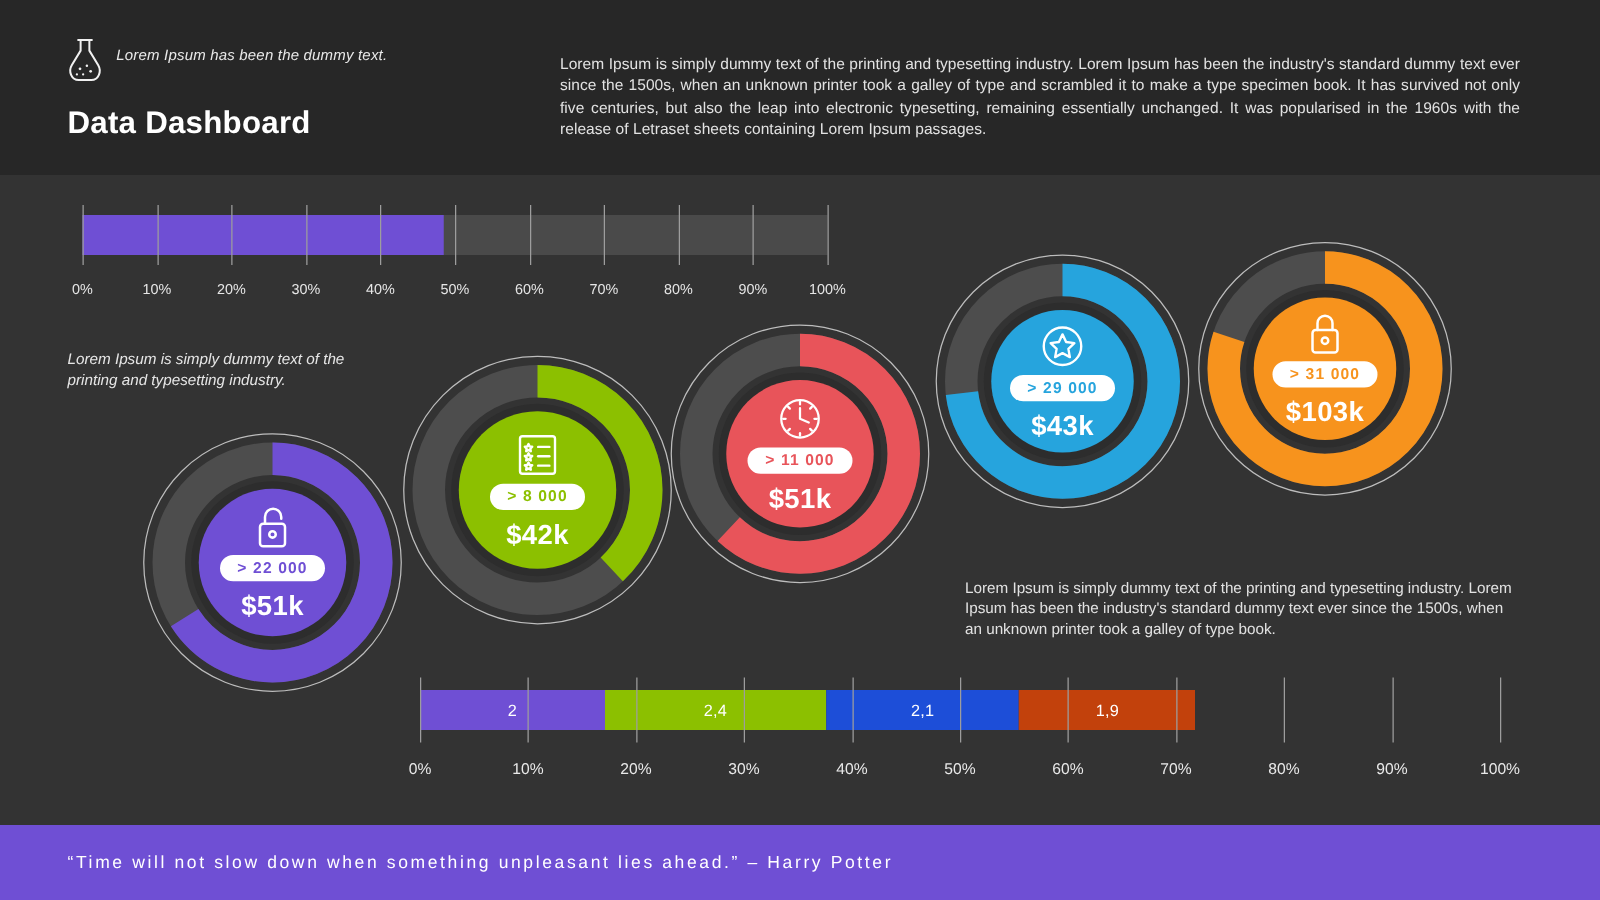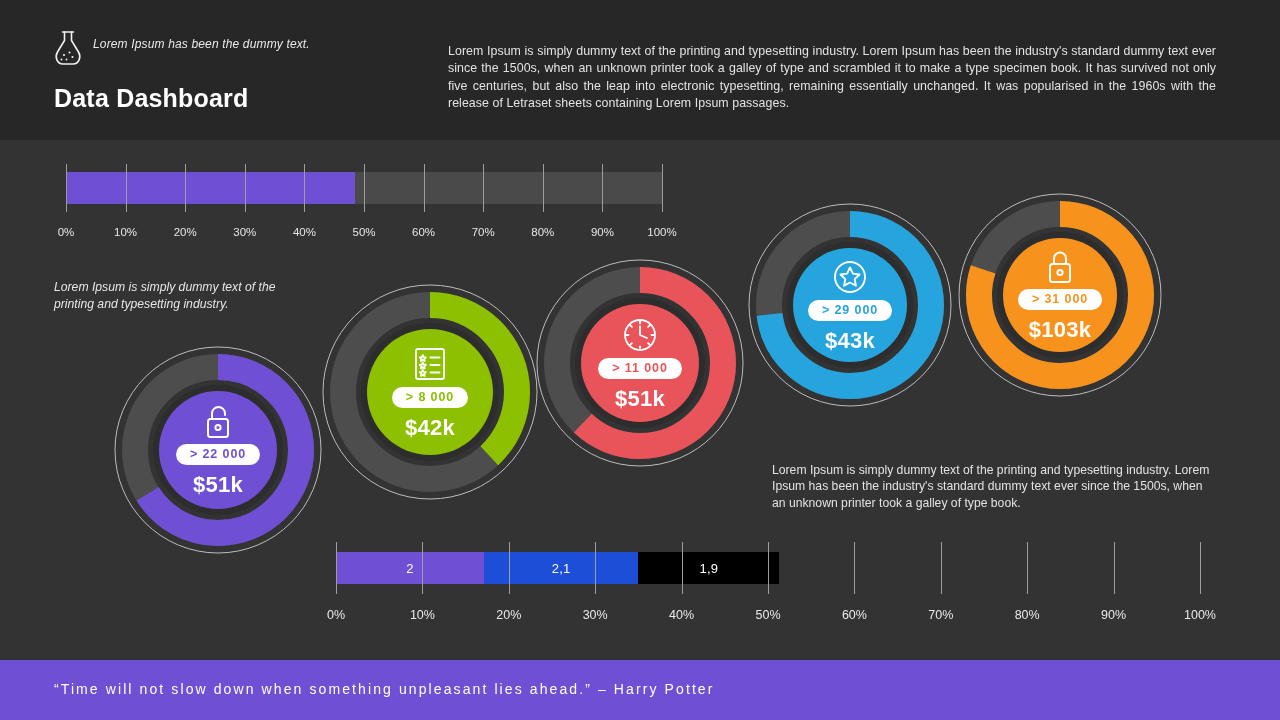--- a/index.html
+++ b/index.html
@@ -278,22 +278,23 @@
         <span class="donut-value">$103k</span>
       </div>
     </div>
   </div>
 
 <div class="right-caption">Lorem Ipsum is simply dummy text of the printing and typesetting industry. Lorem Ipsum has been the industry's standard dummy text ever since the 1500s, when an unknown printer took a galley of type book.</div>
 
 <div class="stack-wrap">
   <div class="stack-track" id="stack-track">
       <div class="stack-seg" style="width: 17.1%; background: rgb(111, 79, 212);">2</div>
+      <div class="stack-seg" style="width: 20.5%; background: rgb(140, 192, 0);">2,4</div>
       <div class="stack-seg" style="width: 17.9%; background: #1d4ed8;">2,1</div>
-      <div class="stack-seg" style="width: 16.3%; background: #000000;">1,9</div>
+      <div class="stack-seg" style="width: 16.3%; background: #c2410c;">1,9</div>
     </div>
   <div class="stack-ticks" id="stack-ticks">
       <i style="left: 0px;"></i>
       <i style="left: 86.4px;"></i>
       <i style="left: 172.8px;"></i>
       <i style="left: 259.2px;"></i>
       <i style="left: 345.6px;"></i>
       <i style="left: 432px;"></i>
       <i style="left: 518.4px;"></i>
       <i style="left: 604.8px;"></i>

